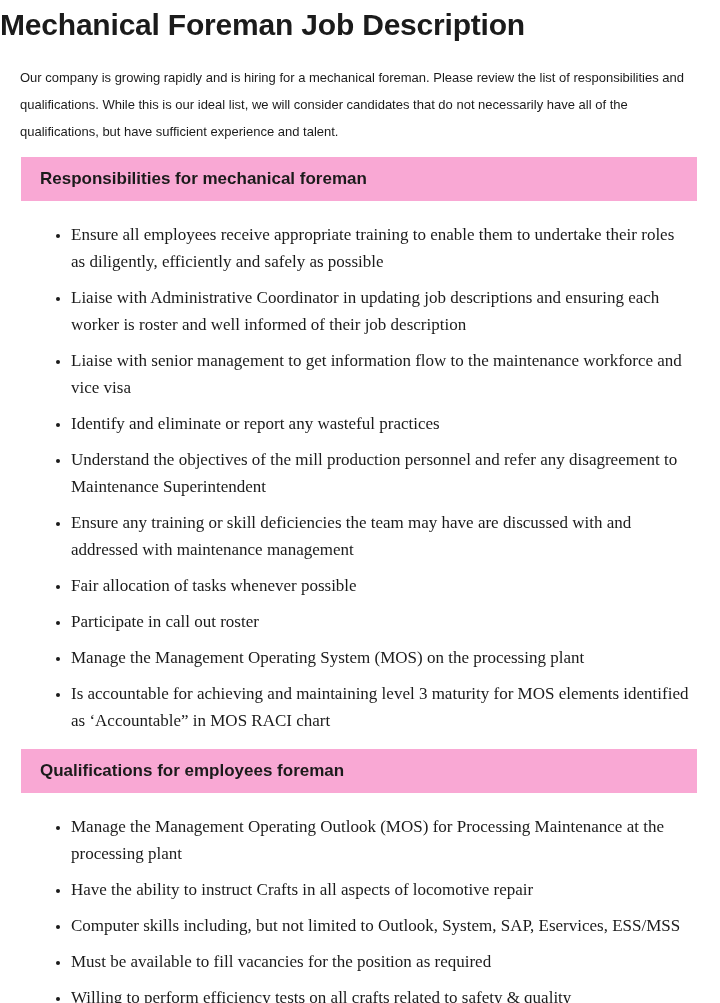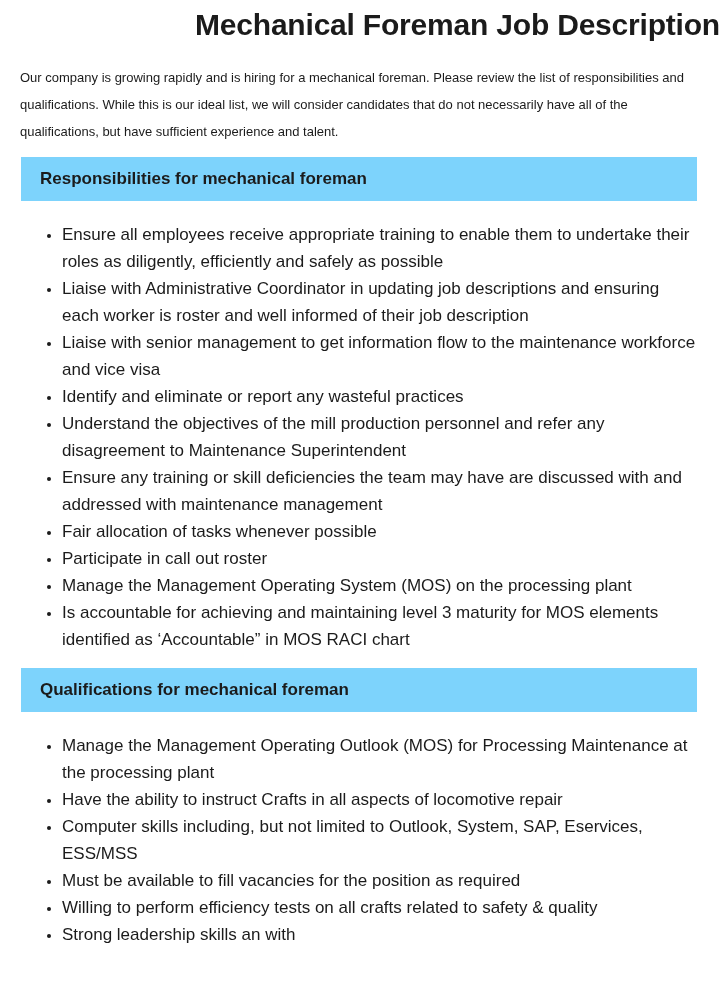--- a/index.html
+++ b/index.html
@@ -11,45 +11,45 @@
     background: #ffffff;
     color: #1b1b1b;
     font-family: "Liberation Sans", sans-serif;
   }
   .page-title {
     margin: 0;
     padding: 6px 0 0 0;
     font-size: 30px;
     line-height: 38px;
     font-weight: bold;
-    text-align: right;
+    text-align: left;
     letter-spacing: -0.2px;
   }
   .intro {
     margin: 20px 20px 0 20px;
     font-size: 13px;
     line-height: 27px;
   }
   .section-bar {
     margin: 12px 23px 0 21px;
-    background: #7dd3fc;
+    background: #f9a8d4;
     padding: 11px 10px 11px 19px;
     font-size: 17px;
     line-height: 22px;
     font-weight: bold;
   }
   .section-bar.second { margin-top: 15px; }
   ul.bullet-list {
     margin: 20px 20px 0 0;
     padding: 0 0 0 62px;
     list-style: disc outside;
     font-size: 17px;
     line-height: 27px;
   }
-  ul.bullet-list li { margin: 0; padding: 0; }
+  ul.bullet-list li { margin: 9px; padding: 0; font-family: Liberation Serif, serif; }
   ul.bullet-list li::marker { font-size: 0.8em; }
 </style>
 </head>
 <body>
 
 <h1 class="page-title">Mechanical Foreman Job Description</h1>
 
 <p class="intro">Our company is growing rapidly and is hiring for a mechanical foreman. Please review the list of responsibilities and qualifications. While this is our ideal list, we will consider candidates that do not necessarily have all of the qualifications, but have sufficient experience and talent.</p>
 
 <div class="section-bar">
@@ -73,21 +73,21 @@
     <li>Fair allocation of tasks whenever possible</li>
 
     <li>Participate in call out roster</li>
 
     <li>Manage the Management Operating System (MOS) on the processing plant</li>
 
     <li>Is accountable for achieving and maintaining level 3 maturity for MOS elements identified as ‘Accountable” in MOS RACI chart</li>
   </ul>
 
 <div class="section-bar second">
-  <span>Qualifications for mechanical foreman</span>
+  <span>Qualifications for employees foreman</span>
 </div>
 
 <ul class="bullet-list">
 
     <li>Manage the Management Operating Outlook (MOS) for Processing Maintenance at the processing plant</li>
 
     <li>Have the ability to instruct Crafts in all aspects of locomotive repair</li>
 
     <li>Computer skills including, but not limited to Outlook, System, SAP, Eservices, ESS/MSS</li>
 

